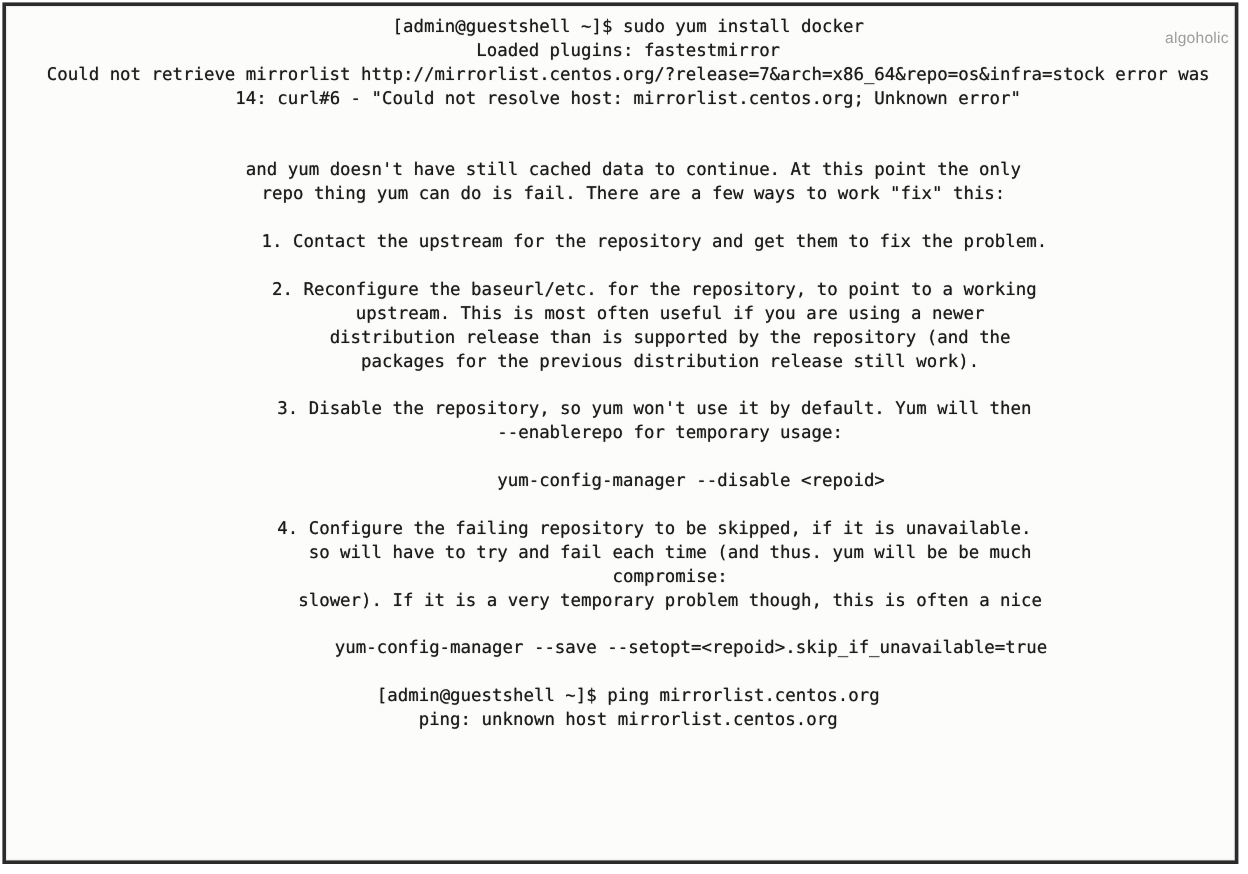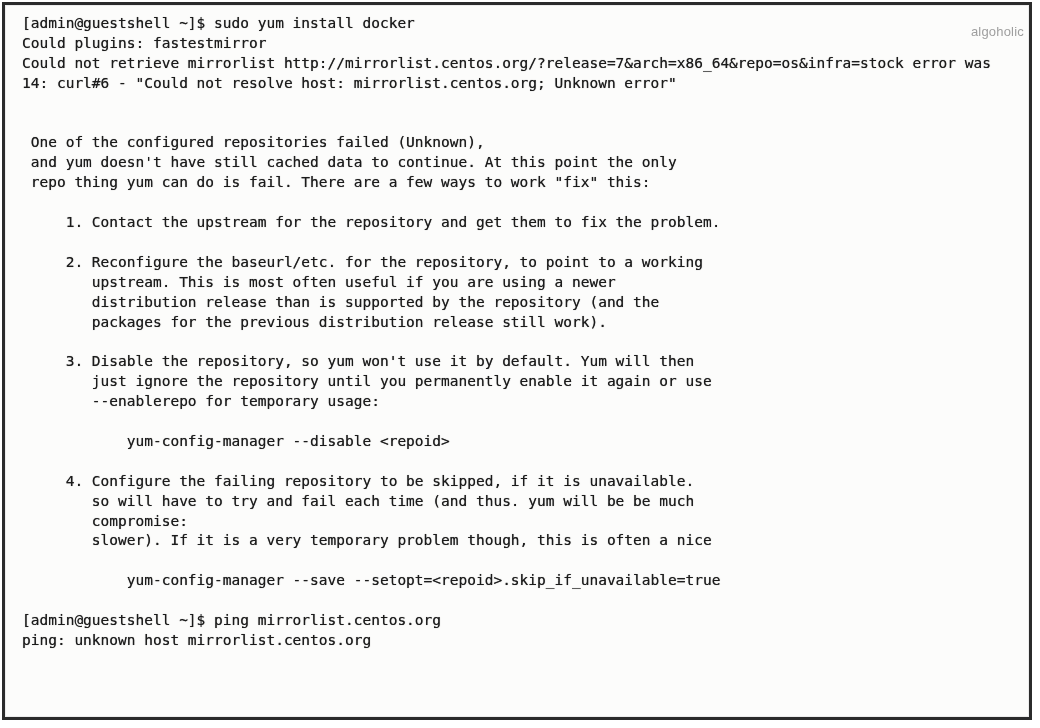--- a/index.html
+++ b/index.html
@@ -33,56 +33,55 @@
     bottom: 0;
     color: #1b1b1b;
     font-size: 14.5px;
     line-height: 19.9px;
     overflow: hidden;
   }
   .t-line {
     white-space: pre;
     min-height: 19.9px;
     text-shadow: 0 0 0.7px rgba(25, 25, 25, 0.75);
+    text-align: center;
   }
   .watermark {
     position: absolute;
     top: 19px;
     right: 5px;
     font-family: "Liberation Sans", sans-serif;
     font-size: 13px;
     color: #9e9e9e;
     letter-spacing: 0.2px;
   }
 </style>
 </head>
 <body>
 
 <div class="frame">
   <div class="watermark">algoholic</div>
   <div class="terminal" id="terminal-output">
       <div class="t-line">[admin@guestshell ~]$ sudo yum install docker</div>
-      <div class="t-line">Could plugins: fastestmirror</div>
+      <div class="t-line">Loaded plugins: fastestmirror</div>
       <div class="t-line">Could not retrieve mirrorlist http://mirrorlist.centos.org/?release=7&amp;arch=x86_64&amp;repo=os&amp;infra=stock error was</div>
       <div class="t-line">14: curl#6 - "Could not resolve host: mirrorlist.centos.org; Unknown error"</div>
       <div class="t-line"></div>
       <div class="t-line"></div>
-      <div class="t-line"> One of the configured repositories failed (Unknown),</div>
       <div class="t-line"> and yum doesn't have still cached data to continue. At this point the only</div>
       <div class="t-line"> repo thing yum can do is fail. There are a few ways to work "fix" this:</div>
       <div class="t-line"></div>
       <div class="t-line">     1. Contact the upstream for the repository and get them to fix the problem.</div>
       <div class="t-line"></div>
       <div class="t-line">     2. Reconfigure the baseurl/etc. for the repository, to point to a working</div>
       <div class="t-line">        upstream. This is most often useful if you are using a newer</div>
       <div class="t-line">        distribution release than is supported by the repository (and the</div>
       <div class="t-line">        packages for the previous distribution release still work).</div>
       <div class="t-line"></div>
       <div class="t-line">     3. Disable the repository, so yum won't use it by default. Yum will then</div>
-      <div class="t-line">        just ignore the repository until you permanently enable it again or use</div>
       <div class="t-line">        --enablerepo for temporary usage:</div>
       <div class="t-line"></div>
       <div class="t-line">            yum-config-manager --disable &lt;repoid&gt;</div>
       <div class="t-line"></div>
       <div class="t-line">     4. Configure the failing repository to be skipped, if it is unavailable.</div>
       <div class="t-line">        so will have to try and fail each time (and thus. yum will be be much</div>
       <div class="t-line">        compromise:</div>
       <div class="t-line">        slower). If it is a very temporary problem though, this is often a nice</div>
       <div class="t-line"></div>
       <div class="t-line">            yum-config-manager --save --setopt=&lt;repoid&gt;.skip_if_unavailable=true</div>

